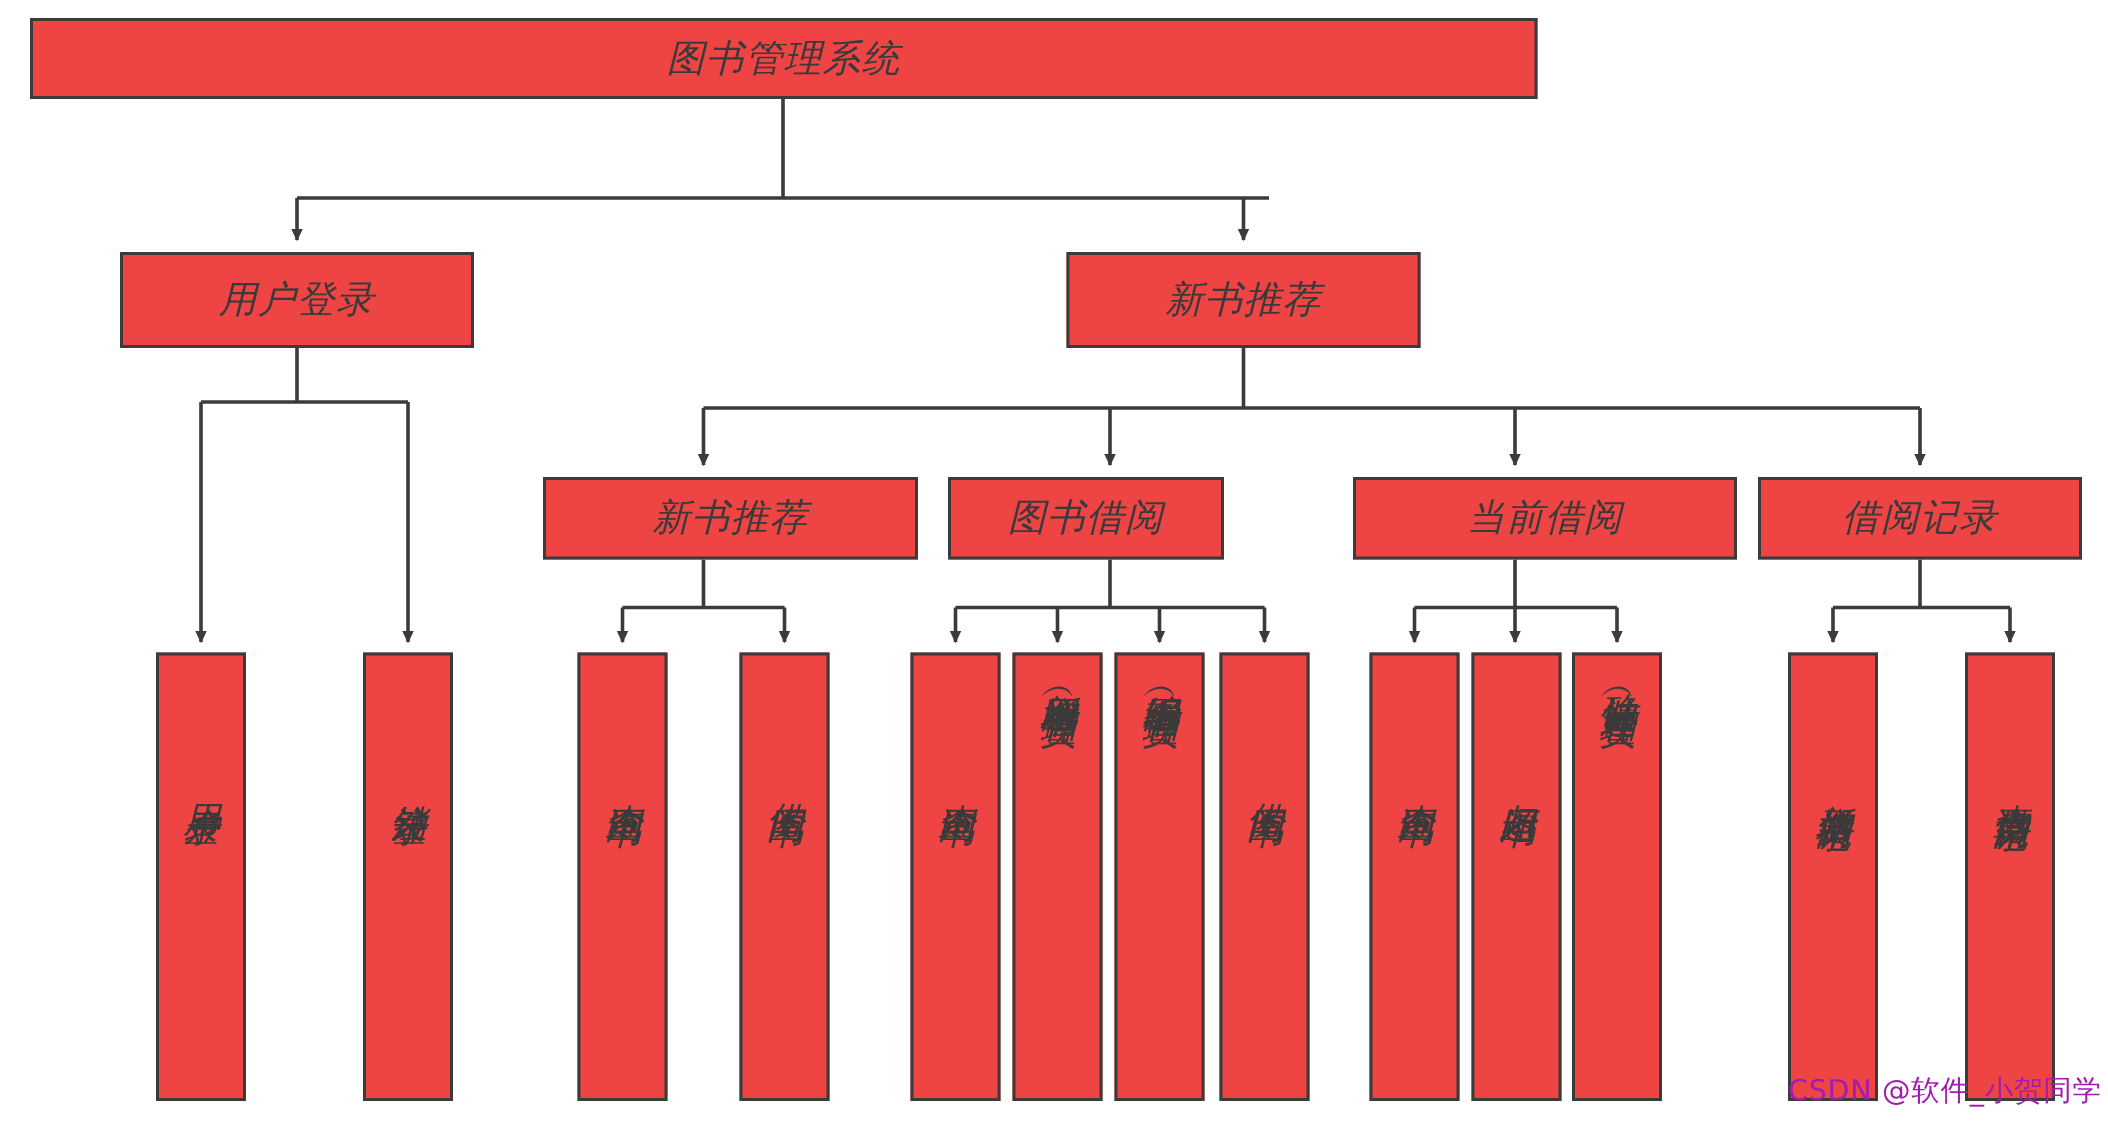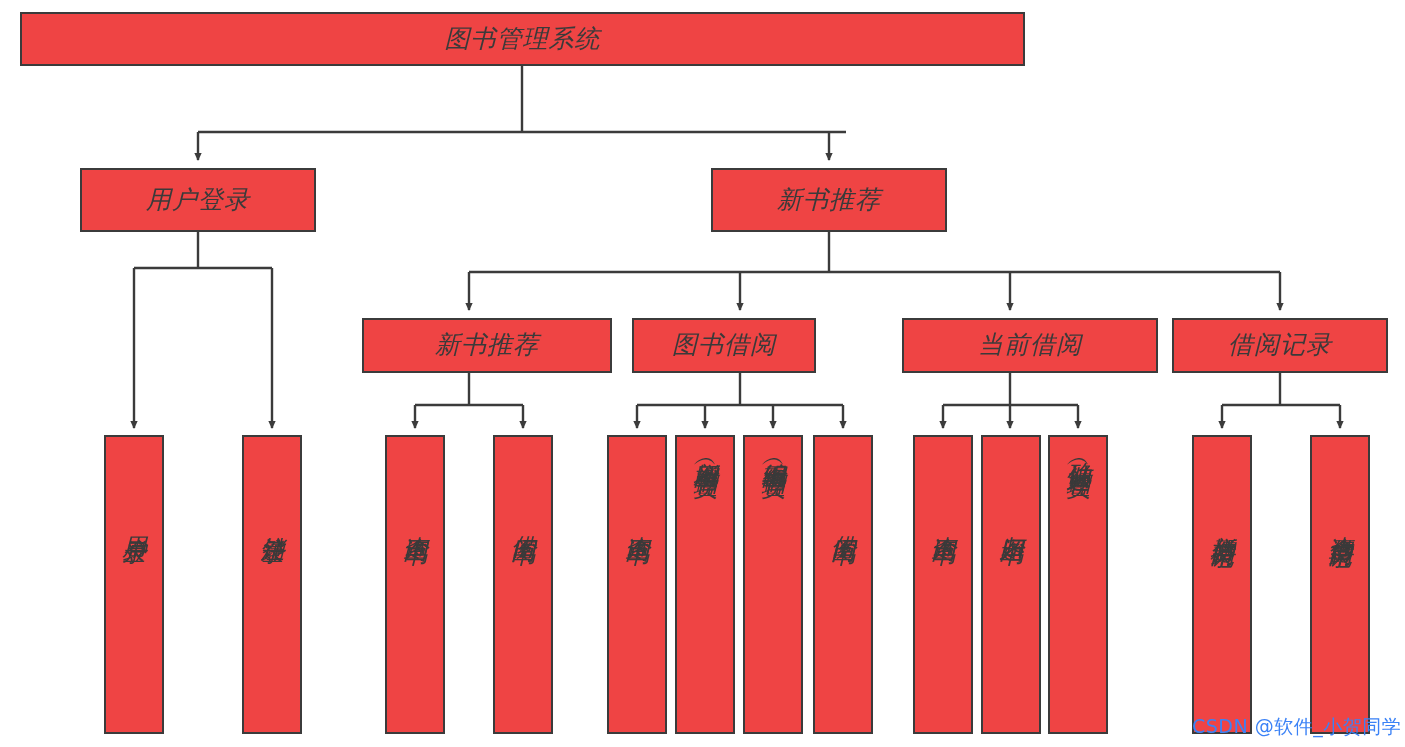--- a/index.html
+++ b/index.html
@@ -56,21 +56,21 @@
     letter-spacing: 2px;
     white-space: normal;
     max-height: 284px;
   }
   .node.leaf.center .label {
     margin-top: 74px;
   }
   .watermark {
     position: absolute;
     font-size: 19px;
-    color: #3b82f6;
+    color: #a21caf;
     white-space: nowrap;
     letter-spacing: 0.5px;
     user-select: none;
   }
 </style>
 </head>
 <body>
 
 <div id="canvas">
 

